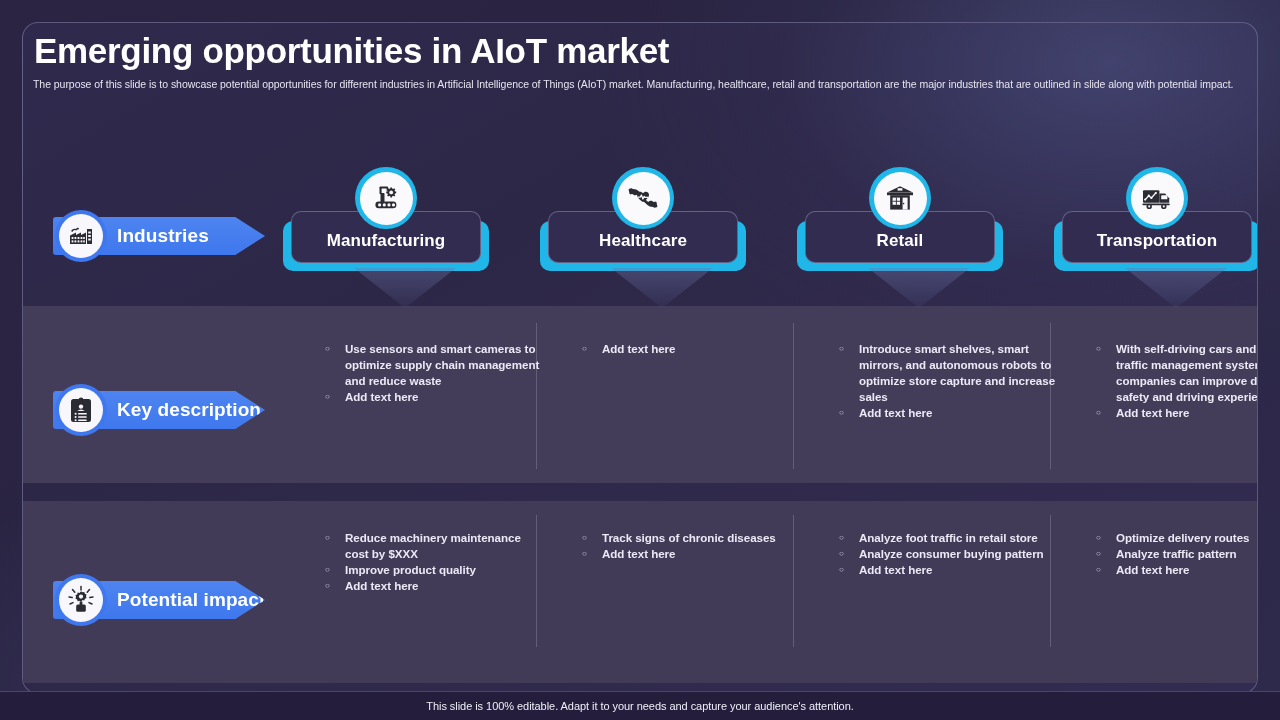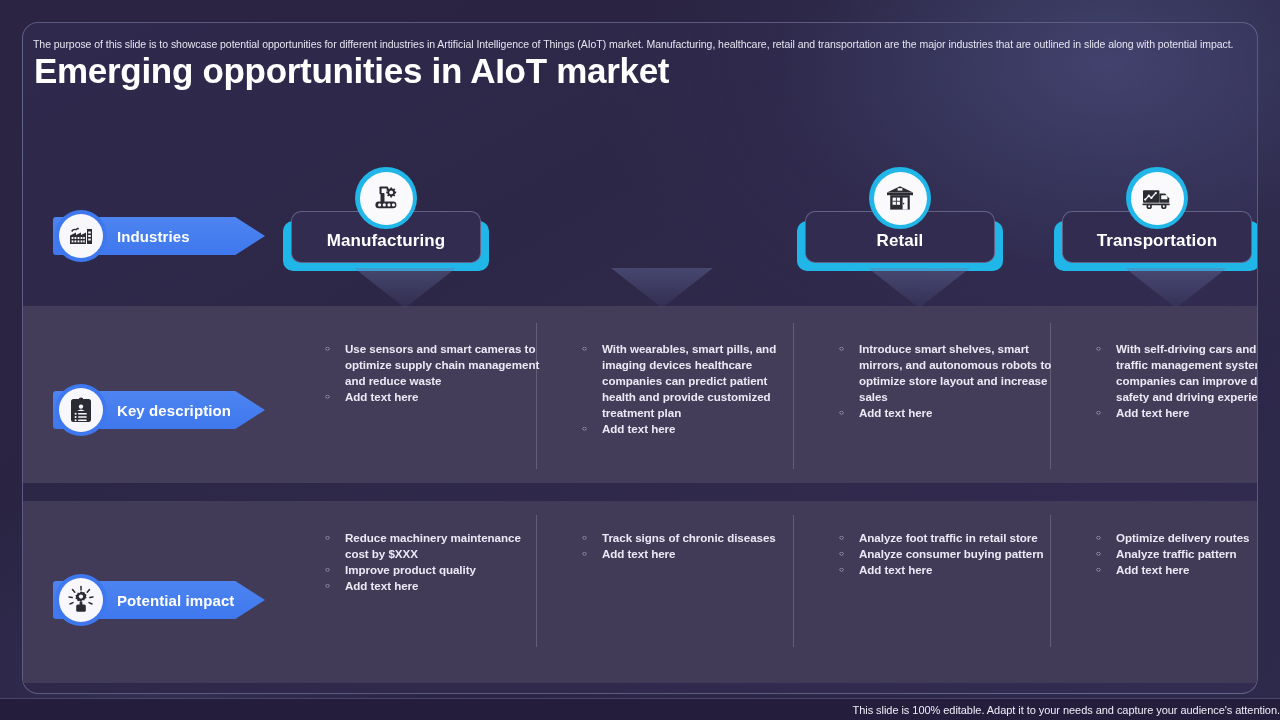--- a/index.html
+++ b/index.html
@@ -80,21 +80,21 @@
     width: 212px;
     background: linear-gradient(180deg, #4d84f0 0%, #3f78ee 100%);
     clip-path: polygon(0 0, 86% 0, 100% 50%, 86% 100%, 0 100%);
     display: flex;
     align-items: center;
     border-radius: 3px 0 0 3px;
   }
   .row-label .pill span {
     margin-left: 64px;
     color: #ffffff;
-    font-size: 15px;
+    font-size: 19px;
     font-weight: bold;
     letter-spacing: 0.1px;
     white-space: nowrap;
   }
   .row-icon {
     position: absolute;
     left: 32px;
     width: 52px; height: 52px;
     border-radius: 50%;
     background: #3f78ee;
@@ -205,40 +205,40 @@
   .divider {
     position: absolute;
     width: 1px;
     background: rgba(176,172,200,0.30);
   }
 
   
   #footer {
     position: absolute;
     left: 0; right: 0; bottom: 0;
-    height: 22px;
+    height: 29px;
     background: #241d3c;
     border-top: 1px solid rgba(150,150,190,0.35);
-    display: flex; align-items: center; justify-content: flex-end;
+    display: flex; align-items: center; justify-content: center;
   }
   #footer span {
     color: #f0eef8;
     font-size: 11px;
     letter-spacing: -0.05px;
   }
 </style>
 </head>
 <body>
 
 <div id="slide">
   <div id="frame">
 
     <div id="header">
+      <div id="page-title">Emerging opportunities in AIoT market</div>
       <div id="subtitle">The purpose of this slide is to showcase potential opportunities for different industries in Artificial Intelligence of Things (AIoT) market. Manufacturing, healthcare, retail and transportation are the major industries that are outlined in slide along with potential impact.</div>
-      <div id="page-title">Emerging opportunities in AIoT market</div>
     </div>
 
     <div class="band" id="band-desc"></div>
     <div class="band" id="band-impact"></div>
 
     <div class="down-arrow" style="left:331px"></div>
     <div class="down-arrow" style="left:588px"></div>
     <div class="down-arrow" style="left:845px"></div>
     <div class="down-arrow" style="left:1102px"></div>
 
@@ -369,24 +369,43 @@
     </div>
 
     <div class="col-content impact" style="left:300px">
       <ul>
         <li>Reduce machinery maintenance cost  by $XXX</li>
         <li>Improve  product quality</li>
         <li>Add text here</li>
       </ul>
     </div>
 
+    <div class="col-header" style="left:525px">
+      <div class="shadowbar"></div>
+      <div class="card">
+        <span>Healthcare</span>
+      </div>
+      <div class="col-badge">
+        <div class="disc">
+          <svg width="32" height="32" viewBox="0 0 32 32">
+            <g fill="#2b2b33">
+              <path d="M4.5 7.2 q4.5-0.6 7.4 2.1 l3.4 3.1 q0.9 0.9-0.1 1.8 -0.9 0.8-1.8 0 l-2.6-2.2 q-1.4 1.6-3.5 1.2 L4.5 11.6 Z"></path>
+              <rect x="2" y="6.4" width="4" height="5.8" rx="1" transform="rotate(-12 4 9.3)"></rect>
+              <path d="M27.5 24.8 q-4.5 0.6-7.4-2.1 l-3.4-3.1 q-0.9-0.9 0.1-1.8 0.9-0.8 1.8 0 l2.6 2.2 q1.4-1.6 3.5-1.2 l2.8 1.6 Z"></path>
+              <rect x="26" y="19.8" width="4" height="5.8" rx="1" transform="rotate(-12 28 22.7)"></rect>
+              <path d="M16 11.3 c-1.5-2.6-6-2.1-6 1.6 0 3 3.9 5.4 6 7.1 2.1-1.7 6-4.1 6-7.1 0-3.7-4.5-4.2-6-1.6Z"></path>
+            </g>
+            <path d="M10.8 15.1 h2.6 l1-2.1 1.5 4 1.3-2.6 0.8 0.9 h3.2" fill="none" stroke="#f8f7fb" stroke-width="1.25" stroke-linejoin="round" stroke-linecap="round"></path>
+          </svg>
+        </div>
+      </div>
+    </div>
 
     <div class="col-content desc" style="left:557px">
       <ul>
-        <li>With wearables,  smart pills, and imaging devices  healthcare companies can predict patient health and provide  customized treatment plan</li>
         <li>Add text here</li>
       </ul>
     </div>
 
     <div class="col-content impact" style="left:557px">
       <ul>
         <li>Track signs of chronic diseases</li>
         <li>Add text here</li>
       </ul>
     </div>
@@ -414,21 +433,21 @@
               <circle cx="18.6" cy="20.6" r="0.8"></circle>
             </g>
             <rect x="12.6" y="5.2" width="4.8" height="2.4" fill="#f8f7fb"></rect>
           </svg>
         </div>
       </div>
     </div>
 
     <div class="col-content desc" style="left:814px">
       <ul>
-        <li>Introduce  smart shelves, smart mirrors, and autonomous robots to optimize store layout and increase sales</li>
+        <li>Introduce  smart shelves, smart mirrors, and autonomous robots to optimize store capture and increase sales</li>
         <li>Add text here</li>
       </ul>
     </div>
 
     <div class="col-content impact" style="left:814px">
       <ul>
         <li>Analyze foot traffic  in retail store</li>
         <li>Analyze  consumer buying pattern</li>
         <li>Add text here</li>
       </ul>

